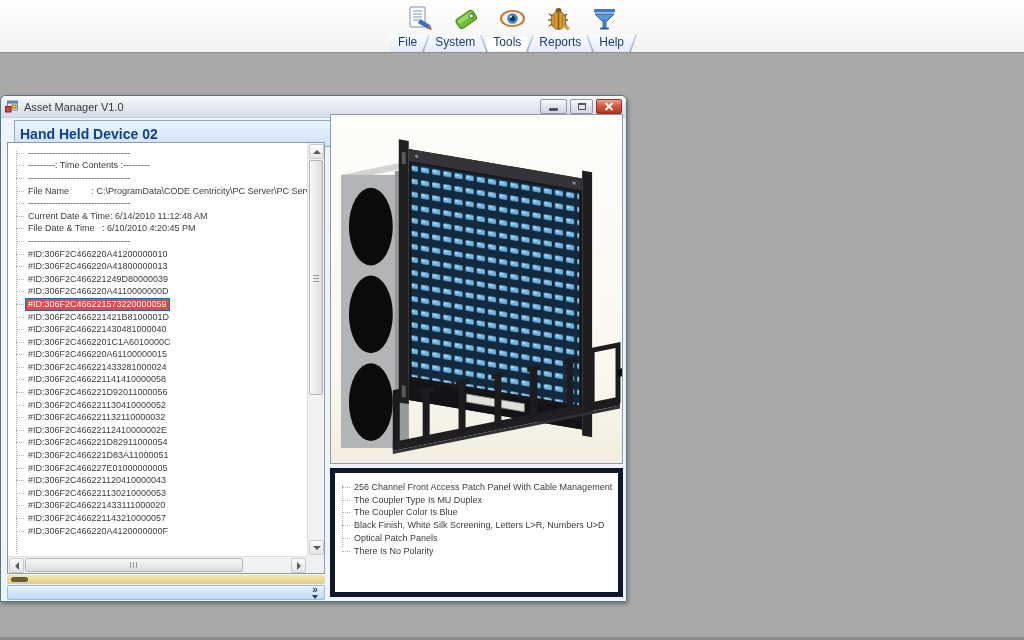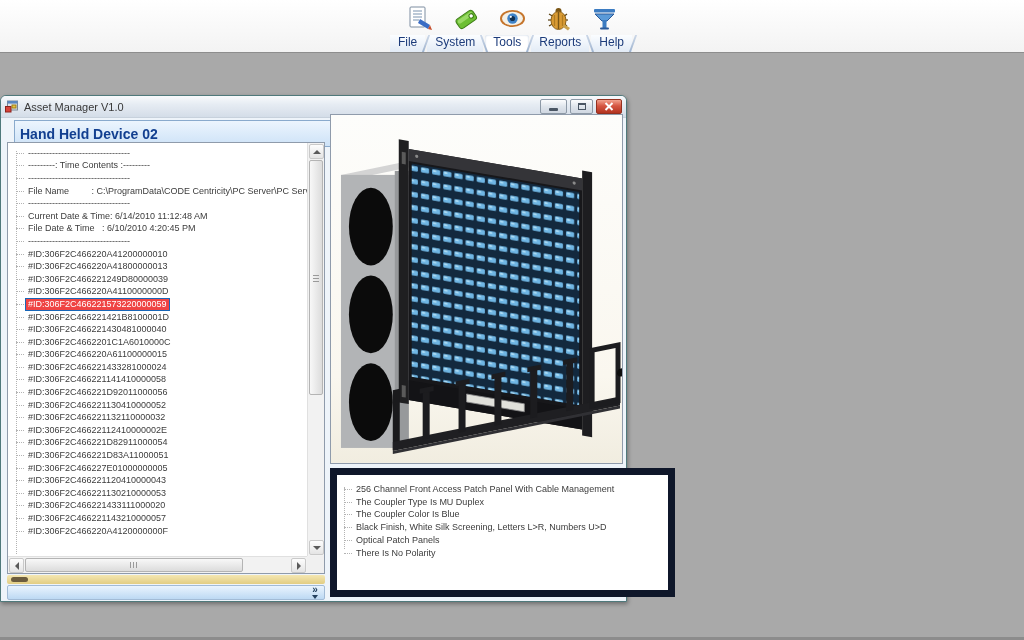--- a/index.html
+++ b/index.html
@@ -98,22 +98,22 @@
     background:linear-gradient(#eaf4fe,#bdd9f3); border:1px solid #a2bbd6; border-radius:2px; }
   .overflowbtn { position:absolute; right:2px; top:0; width:14px; height:13px;
     display:flex; flex-direction:column; align-items:center; cursor:pointer; }
   .overflowbtn .chev { font-size:10px; line-height:8px; color:#23405e; font-weight:bold; }
   .overflowbtn .tri.down { border-left-width:3px; border-right-width:3px; border-top-color:#23405e; margin-top:1px; }
 
   
   .photopanel { position:absolute; left:329px; top:18px; width:293px; height:350px;
     background:#ffffff; border:1px solid #8f9bab; }
   .photopanel svg { display:block; width:100%; height:100%; }
-  .descpanel { position:absolute; left:329px; top:372px; width:345px; height:129px;
-    background:#ffffff; border:7px solid #0f172a; padding:8px 0 0 2px; overflow:hidden; }
+  .descpanel { position:absolute; left:329px; top:372px; width:293px; height:129px;
+    background:#ffffff; border:5px solid #0f172a; padding:8px 0 0 2px; overflow:hidden; }
   .descpanel .treeline { top:12px; bottom:auto; height:62px; }
   .drow { height:12.8px; display:flex; align-items:center; white-space:pre;
     font-size:9px; color:#3c3c3c; }
 </style>
 </head>
 <body>
 
 <div class="topbar">
   <div class="iconrow">
     <svg class="tbicon" viewBox="0 0 27 27">

